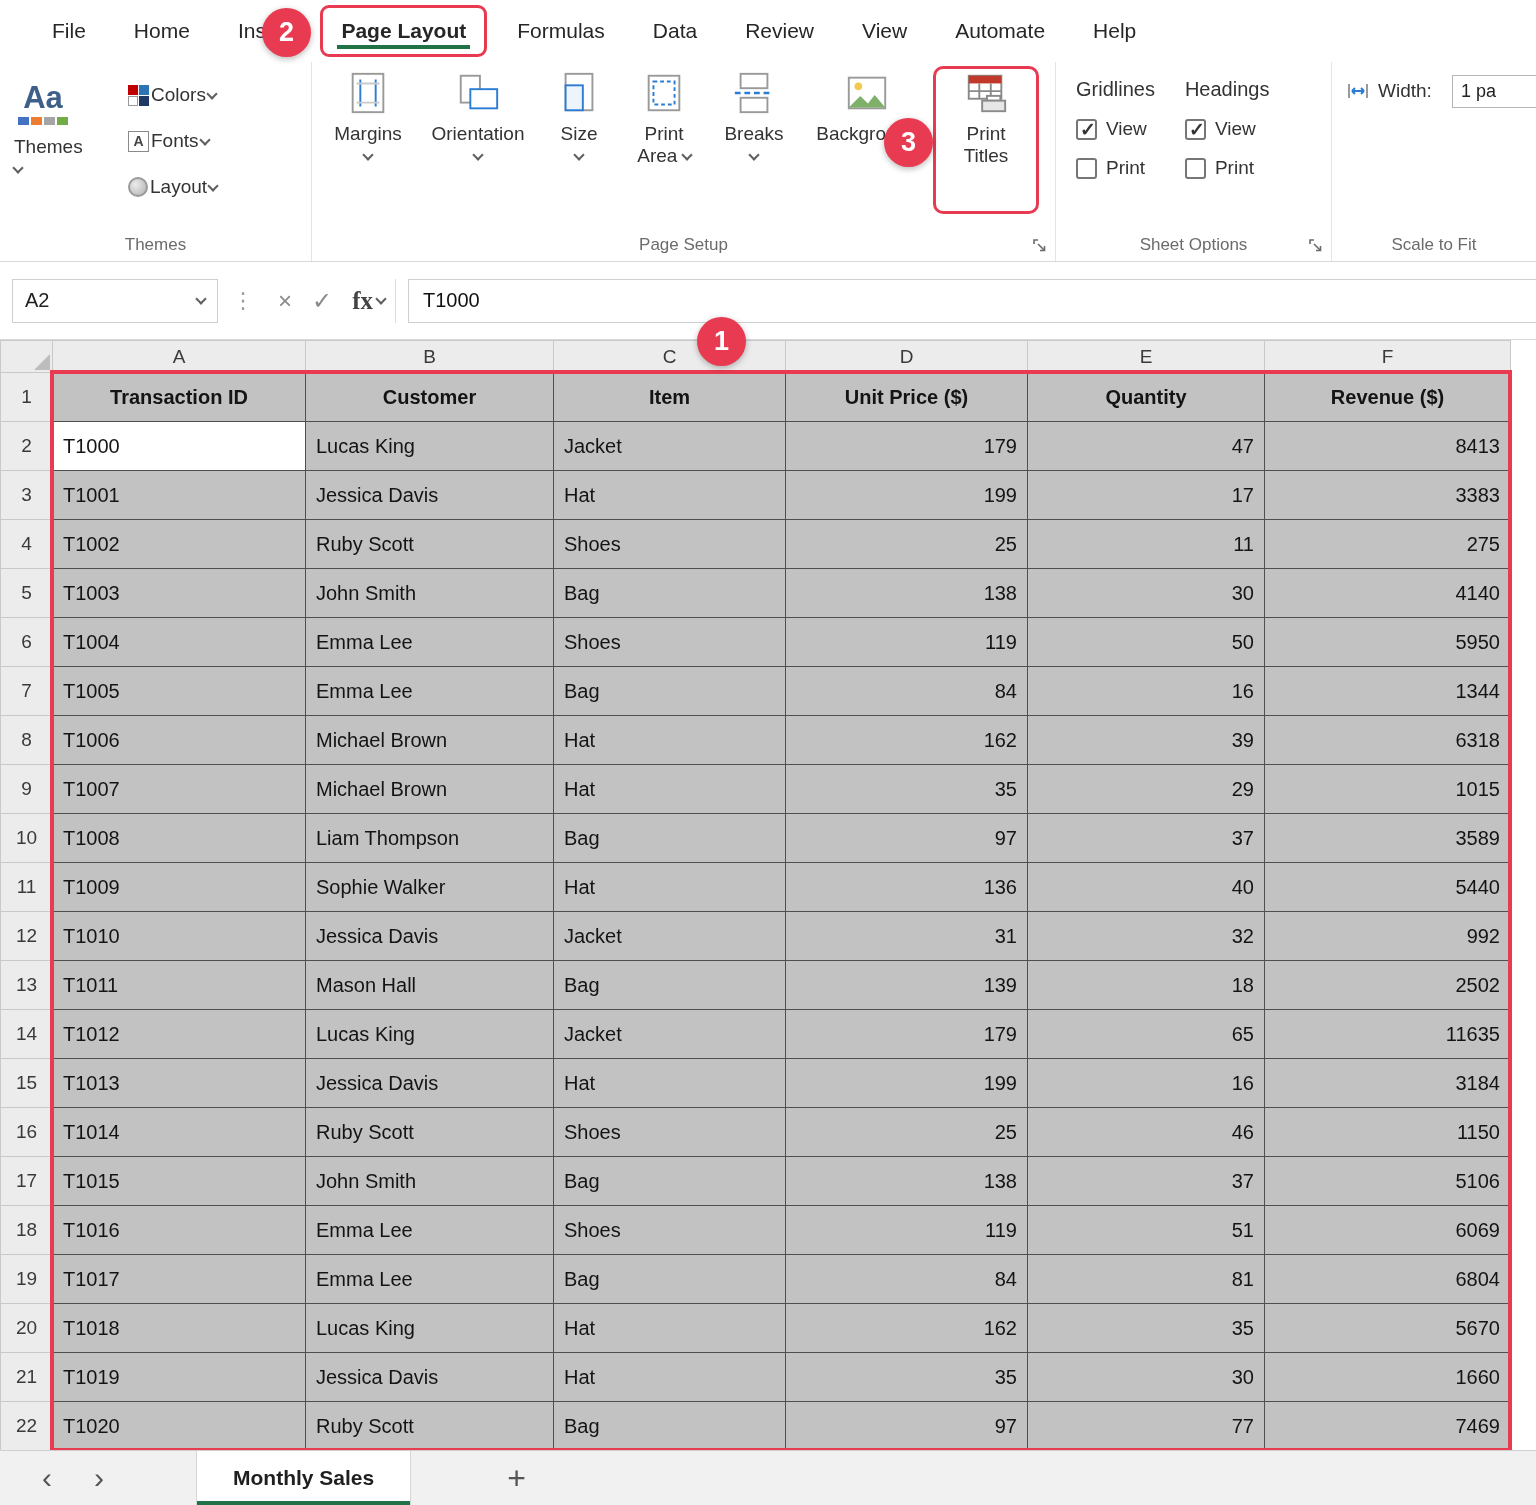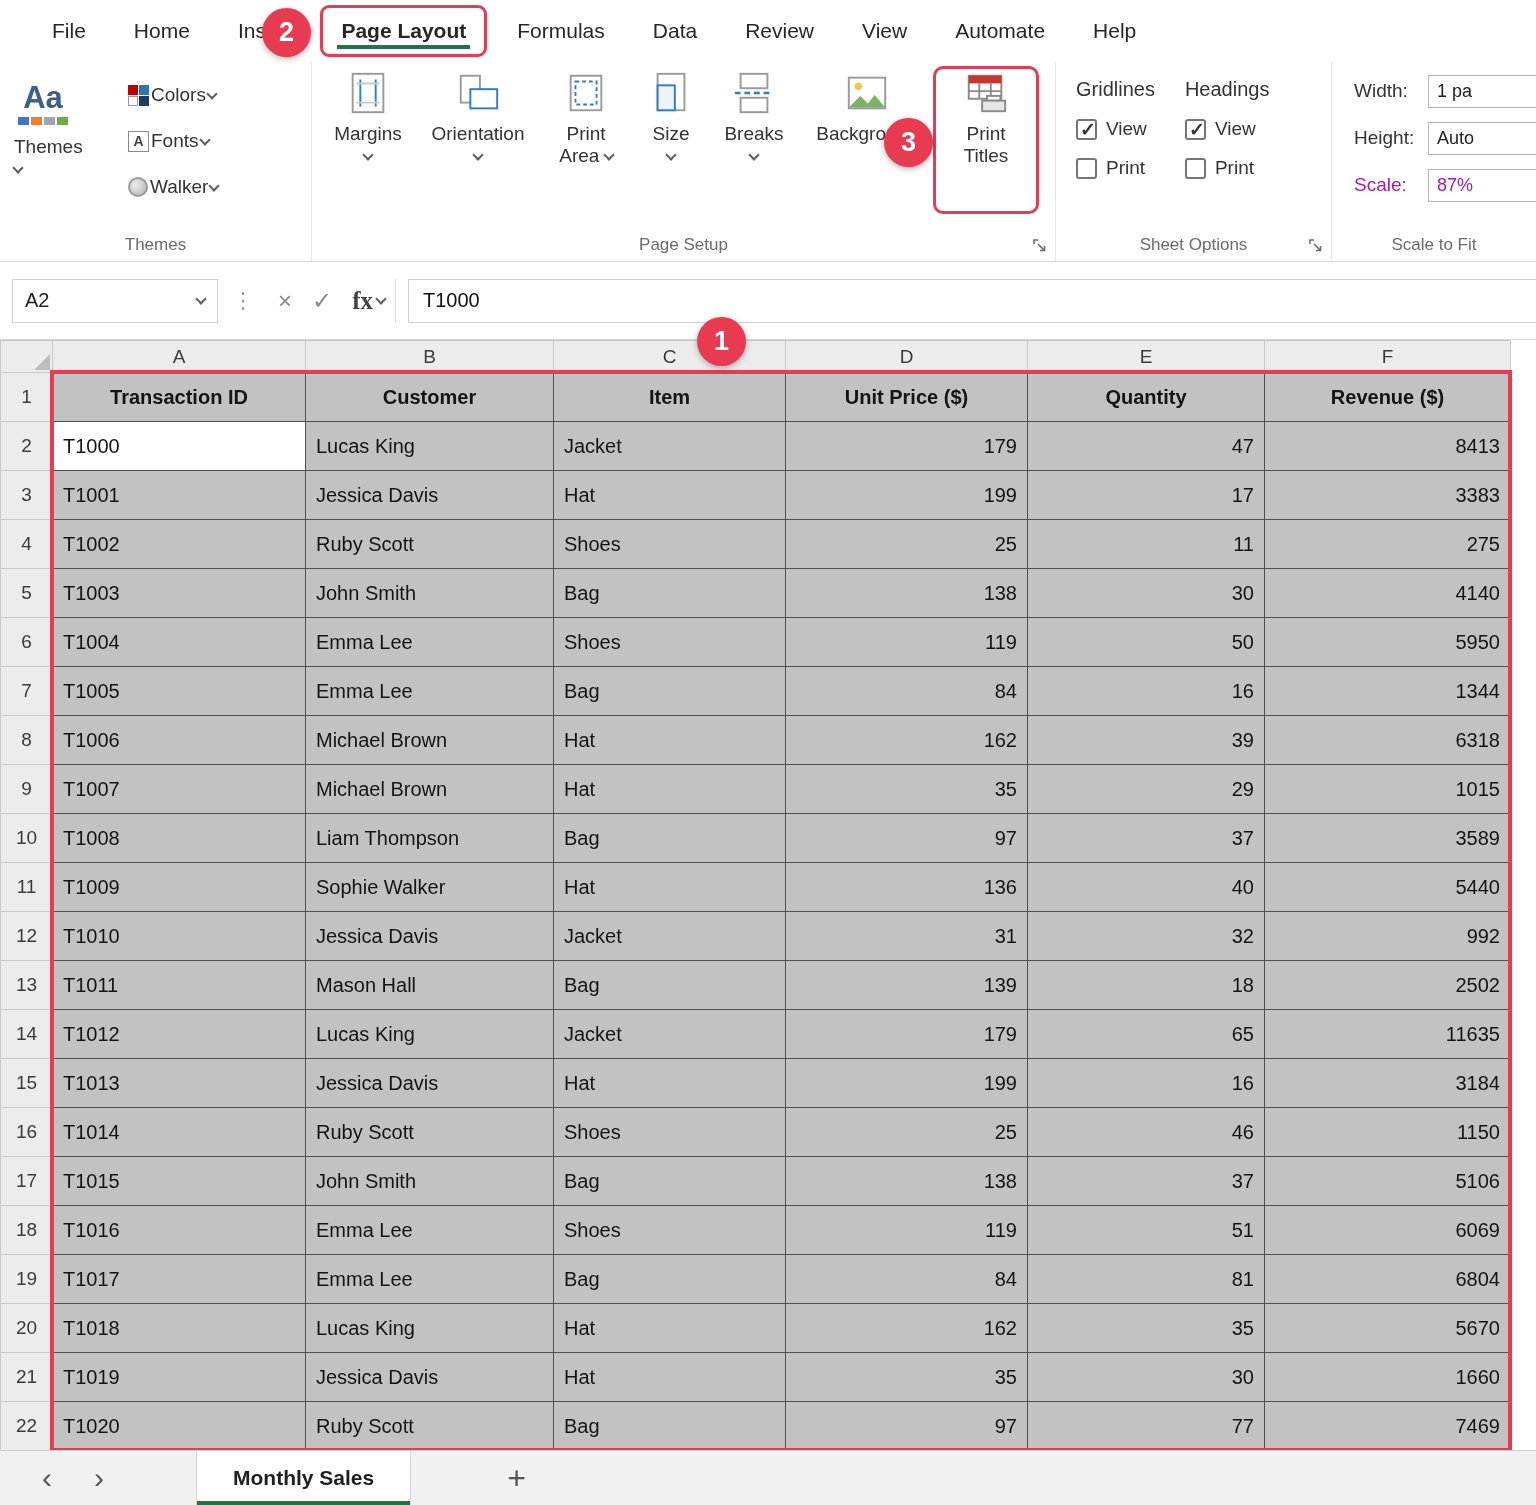--- a/index.html
+++ b/index.html
@@ -43,21 +43,21 @@
   .pbtn .btnlabel { margin-top:7px; }
   .pbtn.highlight::after { content:""; position:absolute; inset:-2px -7px 0 -7px; border:3px solid var(--red); border-radius:10px; pointer-events:none; }
 
   .g-sheetopts { width:276px; display:flex; gap:30px; padding:16px 8px 34px 20px; }
   .socol { display:flex; flex-direction:column; gap:17px; }
   .sotitle { font-size:20px; color:#333; }
   .cbrow { display:flex; align-items:center; gap:9px; font-size:19px; color:#333; }
   .cb { width:21px; height:21px; border:2px solid #767676; border-radius:3px; background:#fff; position:relative; flex:none; }
   .cb.checked::after { content:"✓"; position:absolute; left:2px; top:-3px; font-size:19px; font-weight:700; color:#333; }
 
-  .g-scale { width:204px; border-right:none; display:flex; flex-direction:column; gap:13px; padding:12px 0 34px 14px; }
+  .g-scale { width:204px; border-right:none; display:flex; flex-direction:row; gap:13px; padding:12px 0 34px 14px; }
   .srow { display:flex; align-items:center; gap:8px; height:34px; }
   .slab { font-size:19px; color:#333; width:66px; flex:none; }
   .sinput { width:120px; height:33px; border:1px solid #b5b5b5; background:#fff; font-size:18px; color:#222; display:flex; align-items:center; padding:0 8px; flex:none; }
   .srow.dim .slab, .srow.dim .sinput { color:#a21caf; }
 
   
   .fbar { height:78px; display:flex; align-items:center; background:#fff; border-bottom:1px solid #d9d9d9; padding-left:12px; }
   .namebox { width:206px; height:44px; border:1px solid #cfcfcf; display:flex; align-items:center; justify-content:space-between; padding:0 12px; font-size:20px; color:#222; background:#fff; }
   .fdots { font-size:22px; color:#9a9a9a; margin:0 14px; }
   .fbtn { font-size:24px; color:#8a8a8a; margin:0 10px; }
@@ -154,21 +154,21 @@
         <span>Colors</span>
         <span class="chev"></span>
       </div>
       <div class="smallbtn">
         <span class="ic-fonts">A</span>
         <span>Fonts</span>
         <span class="chev"></span>
       </div>
       <div class="smallbtn">
         <span class="ic-effects"></span>
-        <span>Walker</span>
+        <span>Layout</span>
         <span class="chev"></span>
       </div>
     </div>
     <div class="group-label">Themes</div>
   </div>
 
   <div class="group g-pagesetup">
     <div class="pbtn w-margins">
       <svg viewBox="0 0 48 48" width="46" height="46">
           <rect x="8" y="4" width="32" height="40" fill="#fff" stroke="#9a9a9a" stroke-width="2"></rect>
@@ -179,34 +179,34 @@
       <span class="chev bigchev"></span>
     </div>
     <div class="pbtn w-orient">
       <svg viewBox="0 0 48 48" width="46" height="46">
           <rect x="6" y="6" width="20" height="28" fill="#fff" stroke="#9a9a9a" stroke-width="2"></rect>
           <rect x="16" y="20" width="28" height="20" fill="#fff" stroke="#2b7cd3" stroke-width="2"></rect>
         </svg>
       <div class="btnlabel">Orientation</div>
       <span class="chev bigchev"></span>
     </div>
+    <div class="pbtn w-size">
+      <svg viewBox="0 0 48 48" width="46" height="46">
+          <rect x="10" y="4" width="28" height="38" fill="#fff" stroke="#9a9a9a" stroke-width="2"></rect>
+          <rect x="10" y="16" width="18" height="26" fill="#eef4fb" stroke="#2b7cd3" stroke-width="2"></rect>
+        </svg>
+      <div class="btnlabel">Size</div>
+      <span class="chev bigchev"></span>
+    </div>
     <div class="pbtn w-parea">
       <svg viewBox="0 0 48 48" width="46" height="46">
           <rect x="8" y="6" width="32" height="36" fill="#fff" stroke="#9a9a9a" stroke-width="2"></rect>
           <rect x="13" y="12" width="22" height="24" fill="none" stroke="#2b7cd3" stroke-width="2" stroke-dasharray="4 3"></rect>
         </svg>
       <div class="btnlabel w60"><span>Print Area</span> <span class="chev"></span></div>
-    </div>
-    <div class="pbtn w-size">
-      <svg viewBox="0 0 48 48" width="46" height="46">
-          <rect x="10" y="4" width="28" height="38" fill="#fff" stroke="#9a9a9a" stroke-width="2"></rect>
-          <rect x="10" y="16" width="18" height="26" fill="#eef4fb" stroke="#2b7cd3" stroke-width="2"></rect>
-        </svg>
-      <div class="btnlabel">Size</div>
-      <span class="chev bigchev"></span>
     </div>
     <div class="pbtn w-breaks">
       <svg viewBox="0 0 48 48" width="46" height="46">
           <rect x="10" y="4" width="28" height="15" fill="#fff" stroke="#9a9a9a" stroke-width="2"></rect>
           <path d="M4 24h40" stroke="#2b7cd3" stroke-width="2.5" stroke-dasharray="6 4"></path>
           <rect x="10" y="29" width="28" height="15" fill="#fff" stroke="#9a9a9a" stroke-width="2"></rect>
         </svg>
       <div class="btnlabel">Breaks</div>
       <span class="chev bigchev"></span>
     </div>

